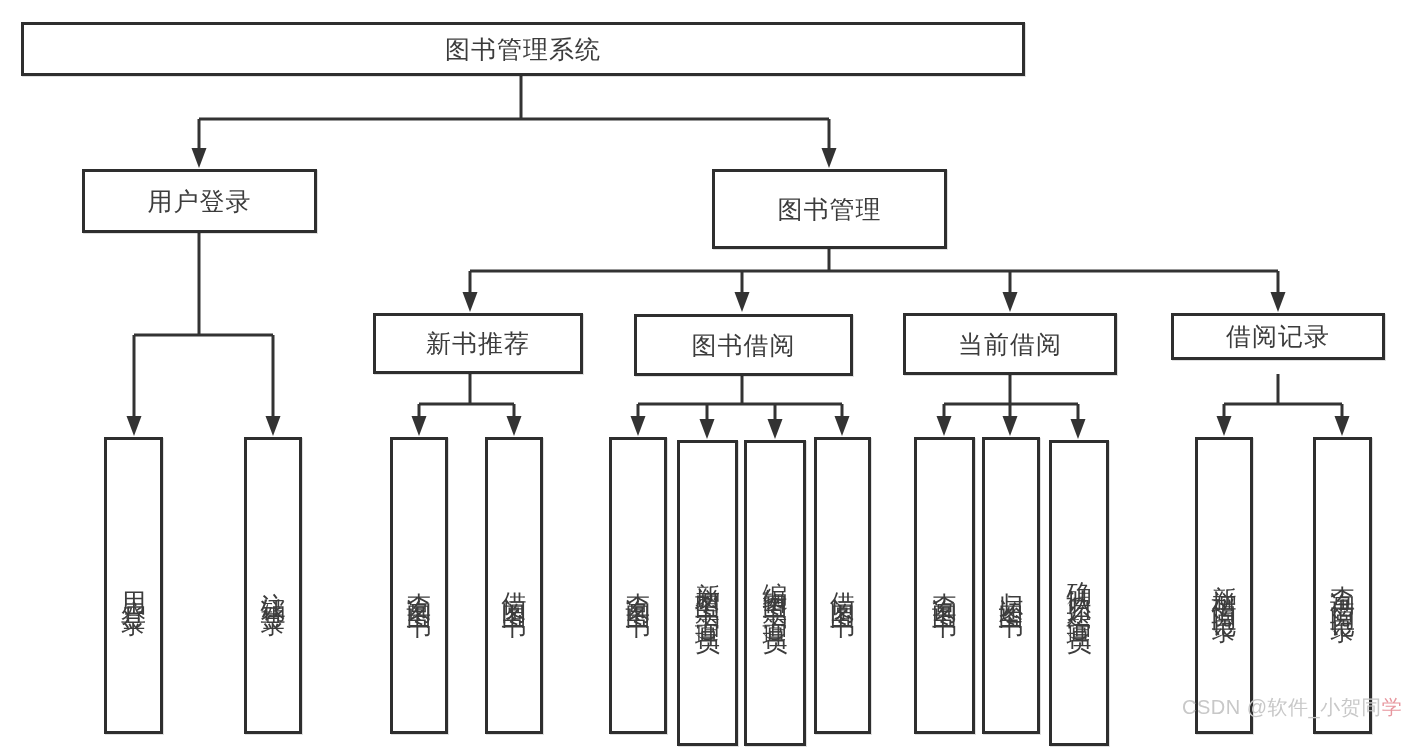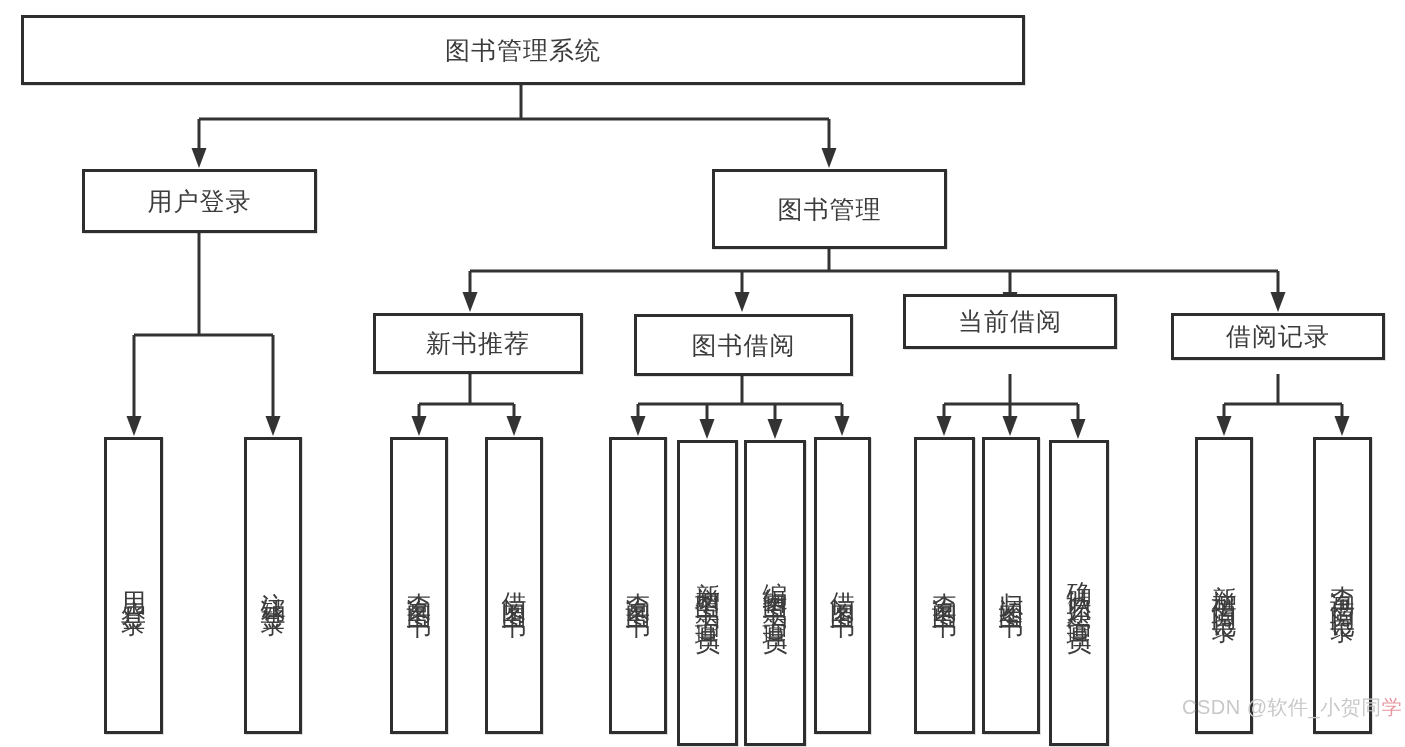--- a/index.html
+++ b/index.html
@@ -104,38 +104,38 @@
       <polygon points="775,439 767.5,419 782.5,419"></polygon>
       <polygon points="842,436 834.5,416 849.5,416"></polygon>
       <polygon points="944,436 936.5,416 951.5,416"></polygon>
       <polygon points="1010,436 1002.5,416 1017.5,416"></polygon>
       <polygon points="1078,439 1070.5,419 1085.5,419"></polygon>
       <polygon points="1224,436 1216.5,416 1231.5,416"></polygon>
       <polygon points="1342,436 1334.5,416 1349.5,416"></polygon>
     </g>
   </svg>
 
-  <div class="node h" style="left:21px;top:15px;width:1004px;height:70px">
+  <div class="node h" style="left:21px;top:22px;width:1004px;height:54px">
     <span>图书管理系统</span>
   </div>
 
   <div class="node h" style="left:82px;top:169px;width:235px;height:64px">
     <span>用户登录</span>
   </div>
   <div class="node h" style="left:712px;top:169px;width:235px;height:80px">
     <span>图书管理</span>
   </div>
 
   <div class="node h" style="left:373px;top:313px;width:210px;height:61px">
     <span>新书推荐</span>
   </div>
   <div class="node h" style="left:634px;top:314px;width:219px;height:62px">
     <span>图书借阅</span>
   </div>
-  <div class="node h" style="left:903px;top:294px;width:214px;height:55px">
+  <div class="node h" style="left:903px;top:313px;width:214px;height:62px">
     <span>当前借阅</span>
   </div>
   <div class="node h" style="left:1171px;top:313px;width:214px;height:47px">
     <span>借阅记录</span>
   </div>
 
   <div class="node v" style="left:104px;top:437px;width:59px;height:297px">
     <span>用户登录</span>
   </div>
   <div class="node v" style="left:244px;top:437px;width:58px;height:297px">

